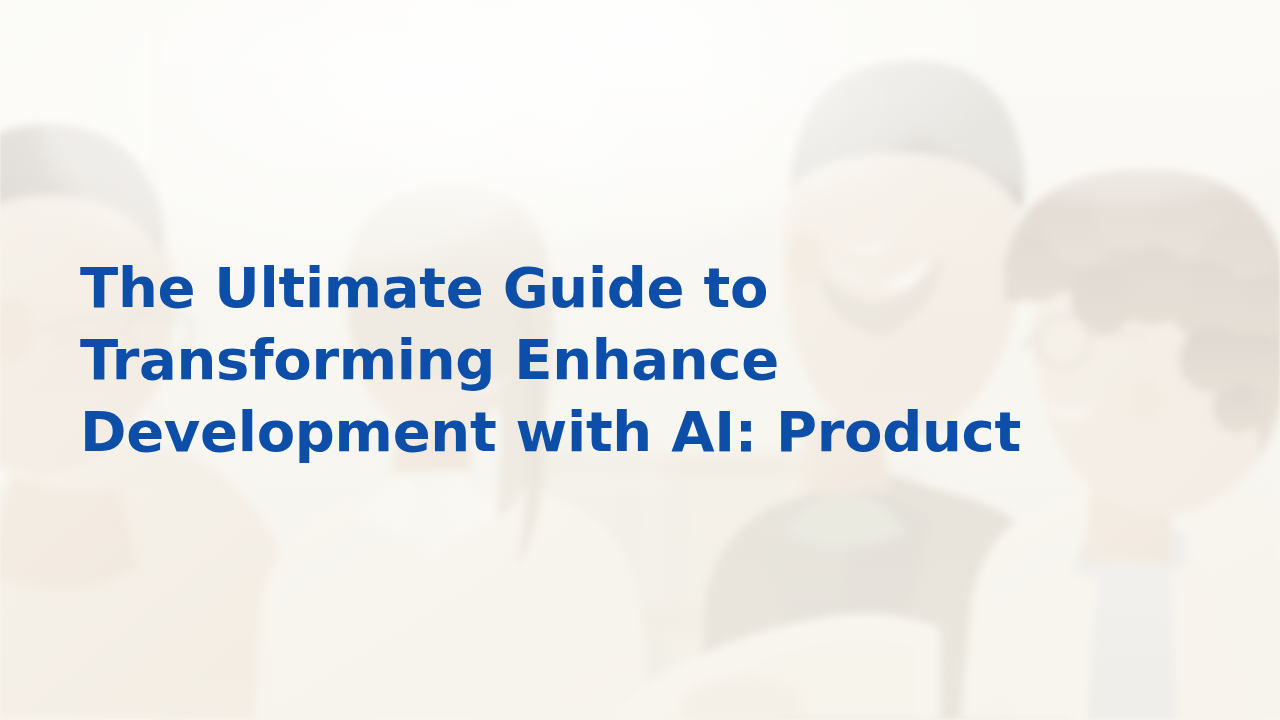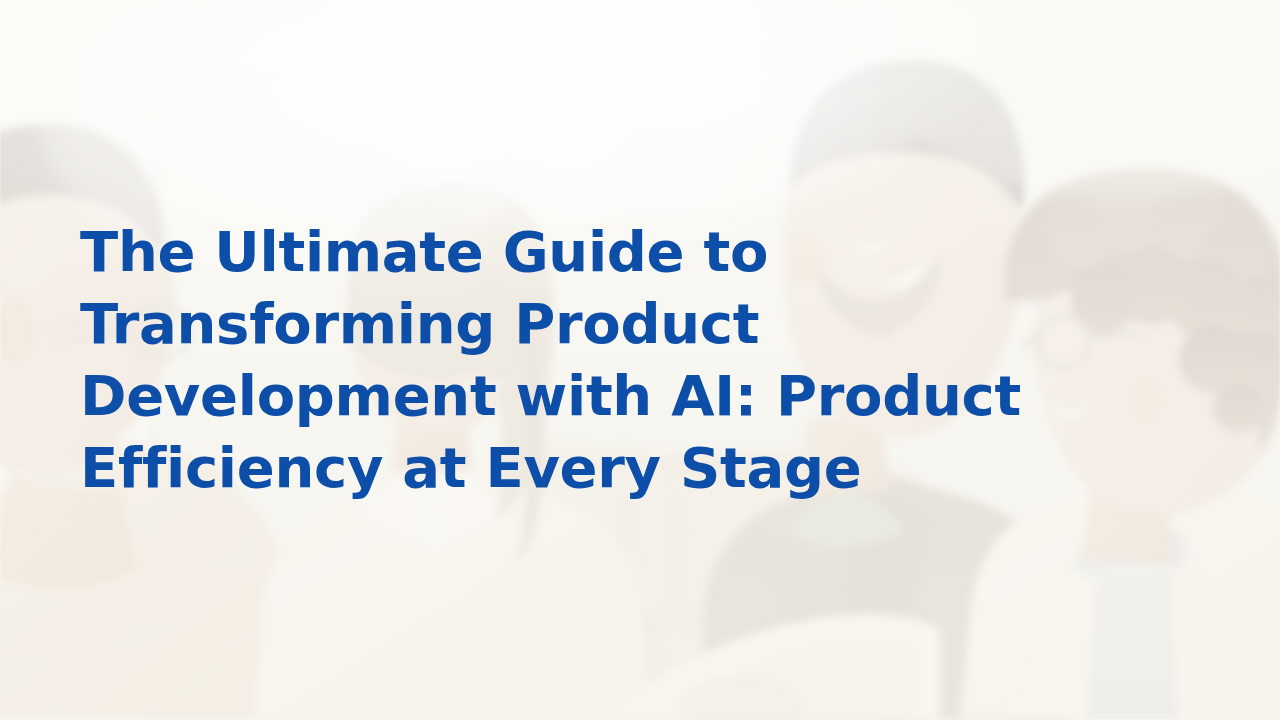--- a/index.html
+++ b/index.html
@@ -264,19 +264,18 @@
       <ellipse cx="1120" cy="90" rx="220" ry="110" fill="#FFFFFF"></ellipse>
     </g>
   </svg>
 
   <div id="wash-layer"></div>
   <div id="wash-layer-2"></div>
 
   <div id="headline">
     <div id="headline-inner">
       <span class="hl-line" style="color: rgb(13, 79, 168);">The Ultimate Guide to</span>
-      <span class="hl-line" style="color: rgb(13, 79, 168);">Transforming Product</span>
+      <span class="hl-line" style="color: rgb(13, 79, 168);">Transforming Enhance</span>
       <span class="hl-line" style="color: rgb(13, 79, 168);">Development with AI: Product</span>
-      <span class="hl-line" style="color: rgb(13, 79, 168);">Efficiency at Every Stage</span>
     </div>
   </div>
 
 </div>
 
 </body></html>

